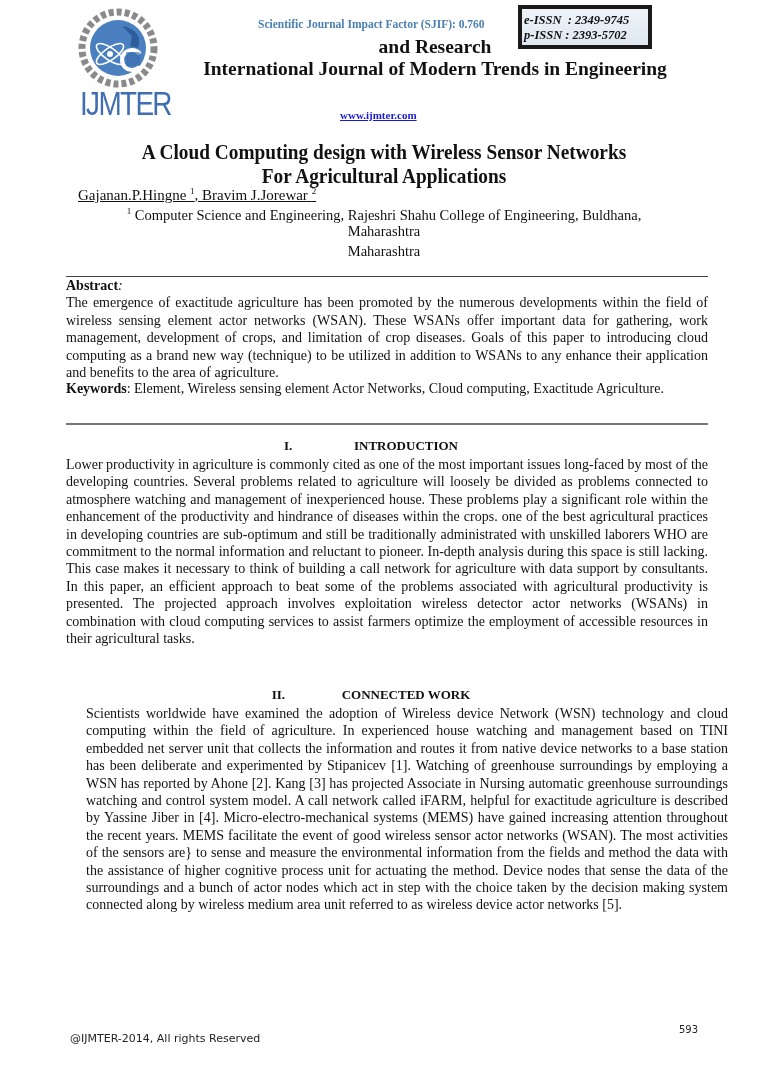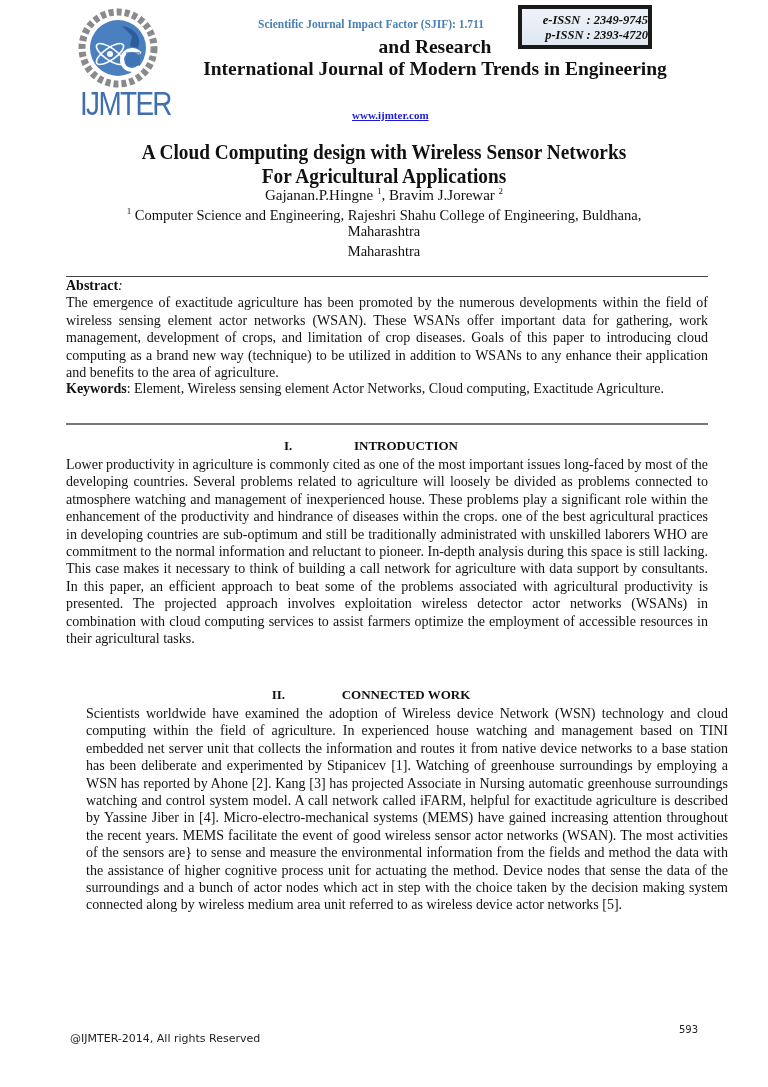--- a/index.html
+++ b/index.html
@@ -9,31 +9,31 @@
   
   #logo { left: 78px; top: 8px; width: 100px; height: 115px; }
   #logo-text { left: 80px; top: 84px; font-family: "Liberation Sans", sans-serif;
                font-size: 34px; letter-spacing: -2px; color: #3f6fb0; font-weight: normal;
                transform: scaleX(0.82); transform-origin: left top; }
   
   #issn-box { left: 518px; top: 5px; width: 134px; height: 44px;
               border: 4px solid #1a1a1a; box-sizing: border-box;
               background: linear-gradient(#eef3f8, #dfe8f1); }
   #issn-box .line { font-style: italic; font-weight: bold; font-size: 12.5px;
-                    text-align: right; line-height: 15px; }
+                    text-align: left; line-height: 15px; }
   #issn-box .inner { padding-top: 4px; padding-left: 2px; }
   #sjif { left: 258px; top: 18px; font-size: 11.5px; font-weight: bold; color: #4a7fb2; }
   #journal-title { left: 175px; top: 36px; width: 520px; text-align: center;
                    font-size: 19.5px; font-weight: bold; line-height: 22px; }
   #journal-url { left: 340px; top: 109px; font-size: 11px; font-weight: bold;
-                 color: #1a1ad4; text-decoration: underline; margin-left: 12px; }
+                 color: #1a1ad4; text-decoration: underline; }
   
   #paper-title { left: 60px; top: 140px; width: 648px; text-align: center;
                  font-size: 21px; font-weight: bold; line-height: 24px; transform: scaleX(0.92); transform-origin: center top; }
-  #authors { left: 60px; top: 187px; width: 648px; text-align: center; font-size: 15px; }
+  #authors { left: 78px; top: 187px; width: 648px; font-size: 15px; text-decoration: underline; }
   .aff { left: 60px; width: 648px; text-align: center; font-size: 14.5px; line-height: 16px; }
   #aff1 { top: 207px; }
   #aff2 { top: 243px; }
   sup { font-size: 9px; vertical-align: super; line-height: 0; }
   .rule { left: 66px; width: 642px; height: 1px; background: #444; }
   #rule1 { top: 276px; }
   #rule2 { top: 423px; height: 2px; background: #777; }
   
   .para { left: 66px; width: 642px; font-size: 14px; line-height: 17.4px;
           text-align: justify; }
@@ -64,25 +64,25 @@
     <path d="M44 18 C58 20 64 30 60 40 L52 38 L54 28 Z" fill="#2d5d9a"></path>
     <path d="M62 46 A10 10 0 1 0 62 58" fill="none" stroke="#ffffff" stroke-width="4"></path>
     <rect x="48" y="44" width="14" height="14" fill="#3a6cae" opacity="0.6"></rect>
   </svg>
 </div>
 <div id="logo-text" class="abs">IJMTER</div>
 
 <div id="issn-box" class="abs">
   <div class="inner">
     <div class="line" style="white-space:pre;">e-ISSN  : 2349-9745</div>
-    <div class="line">p-ISSN : 2393-4720</div>
+    <div class="line">p-ISSN : 2393-5702</div>
   </div>
 </div>
 
-<div id="sjif" class="abs">Scientific Journal Impact Factor (SJIF): 1.711</div>
+<div id="sjif" class="abs">Scientific Journal Impact Factor (SJIF): 0.760</div>
 
 <div id="journal-title" class="abs">
   <div>and Research</div>
   <div>International Journal of Modern Trends in Engineering</div>
 </div>
 
 <a id="journal-url" class="abs">www.ijmter.com</a>
 
 <div id="paper-title" class="abs">
   <div>A Cloud Computing design with Wireless Sensor Networks</div>

